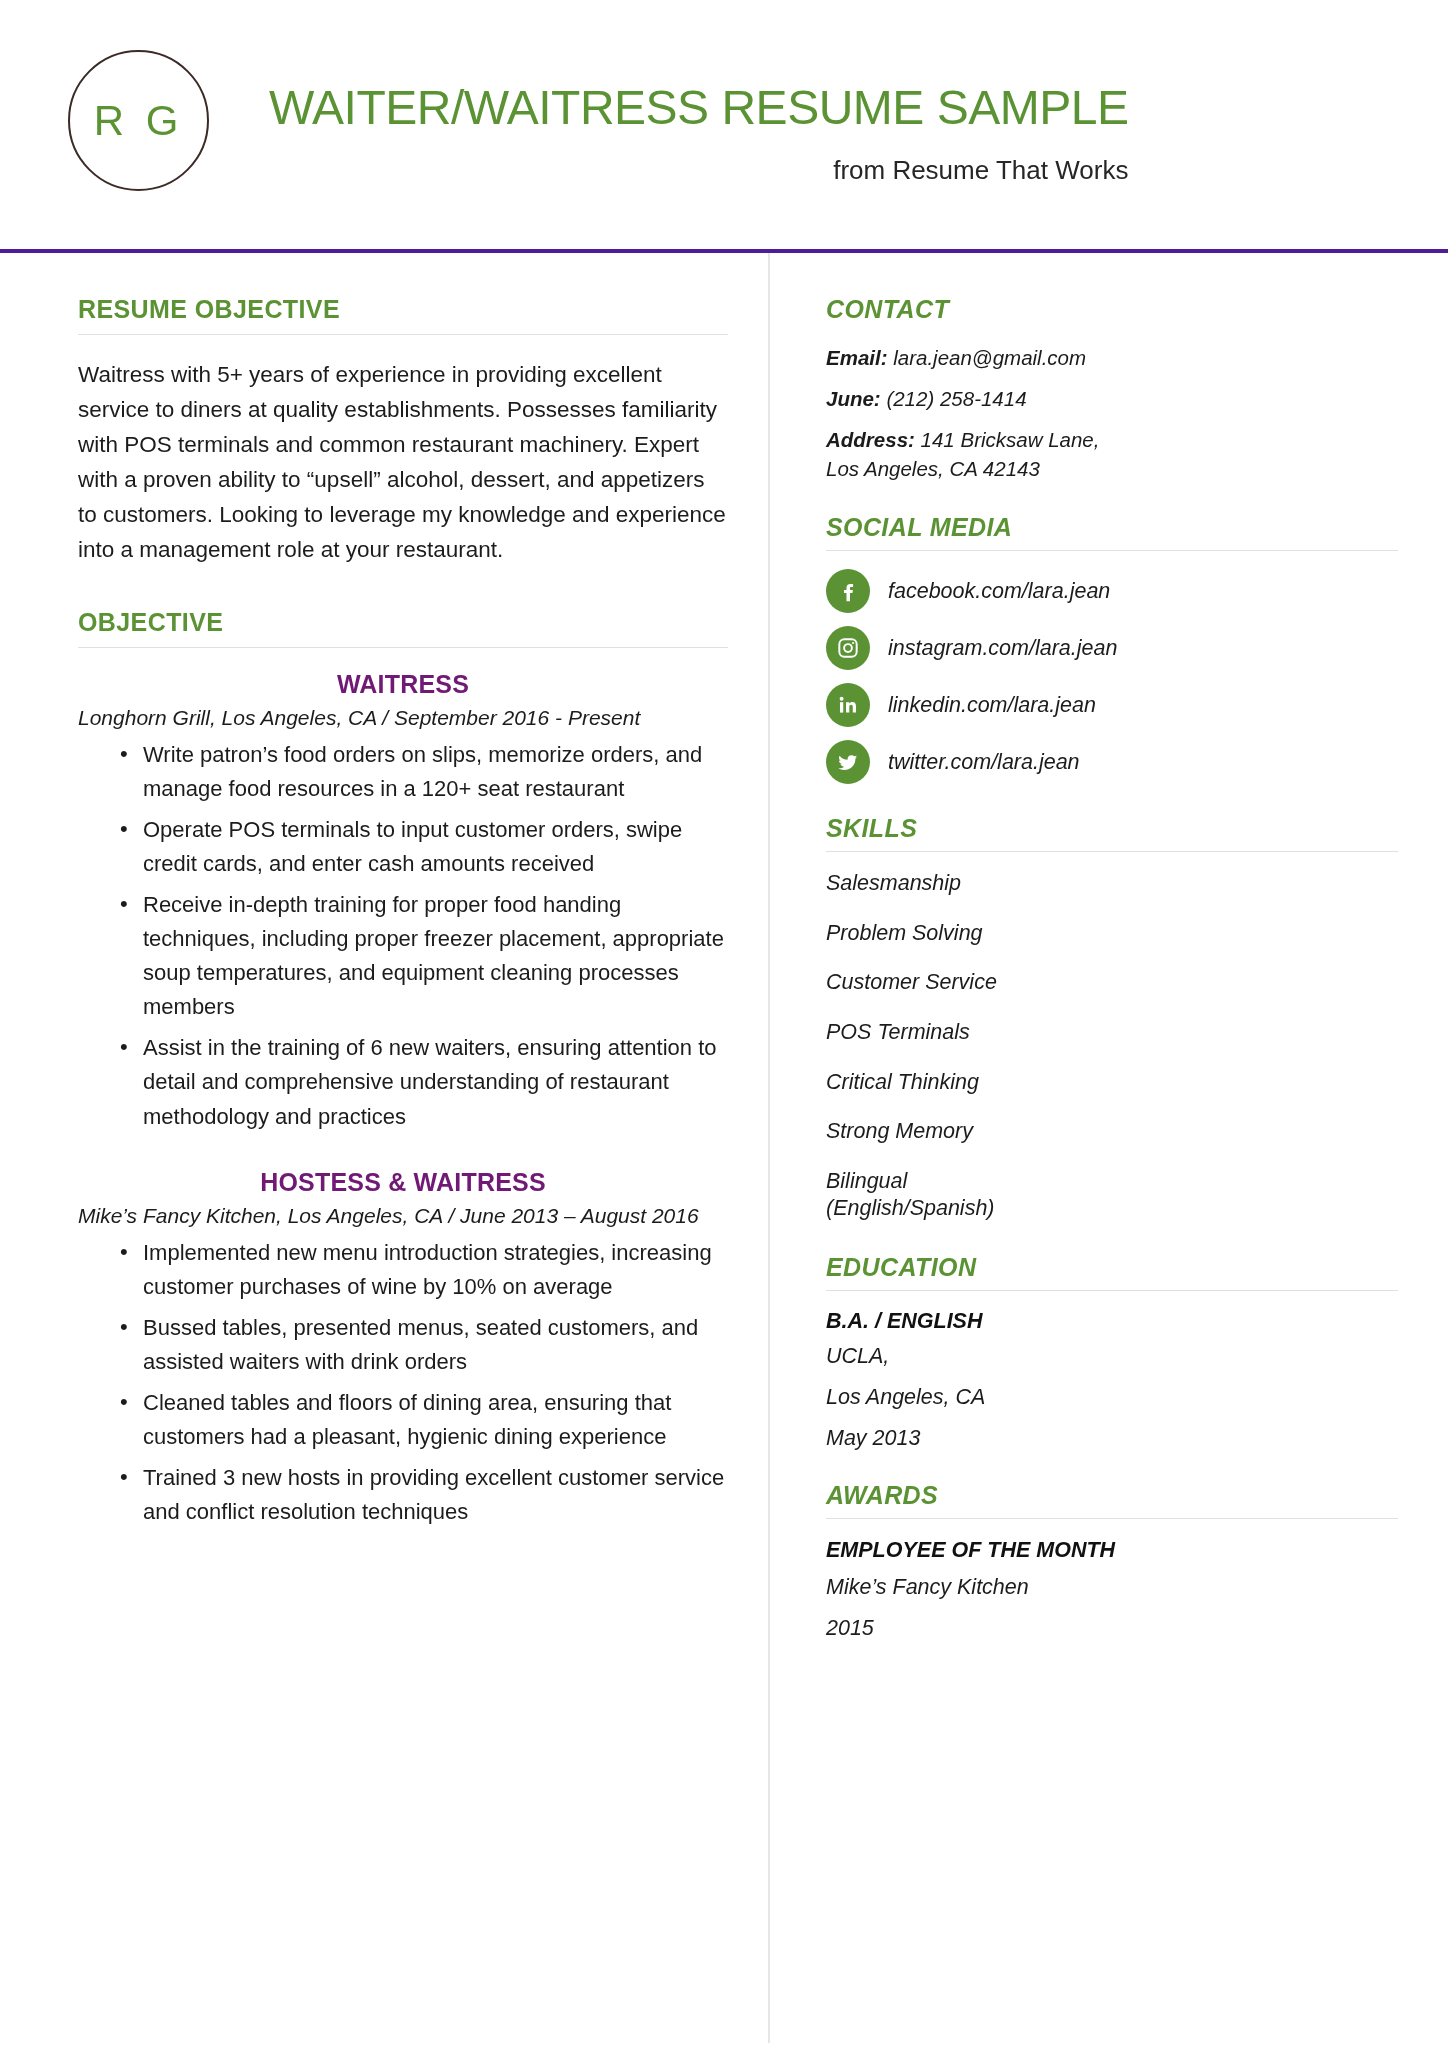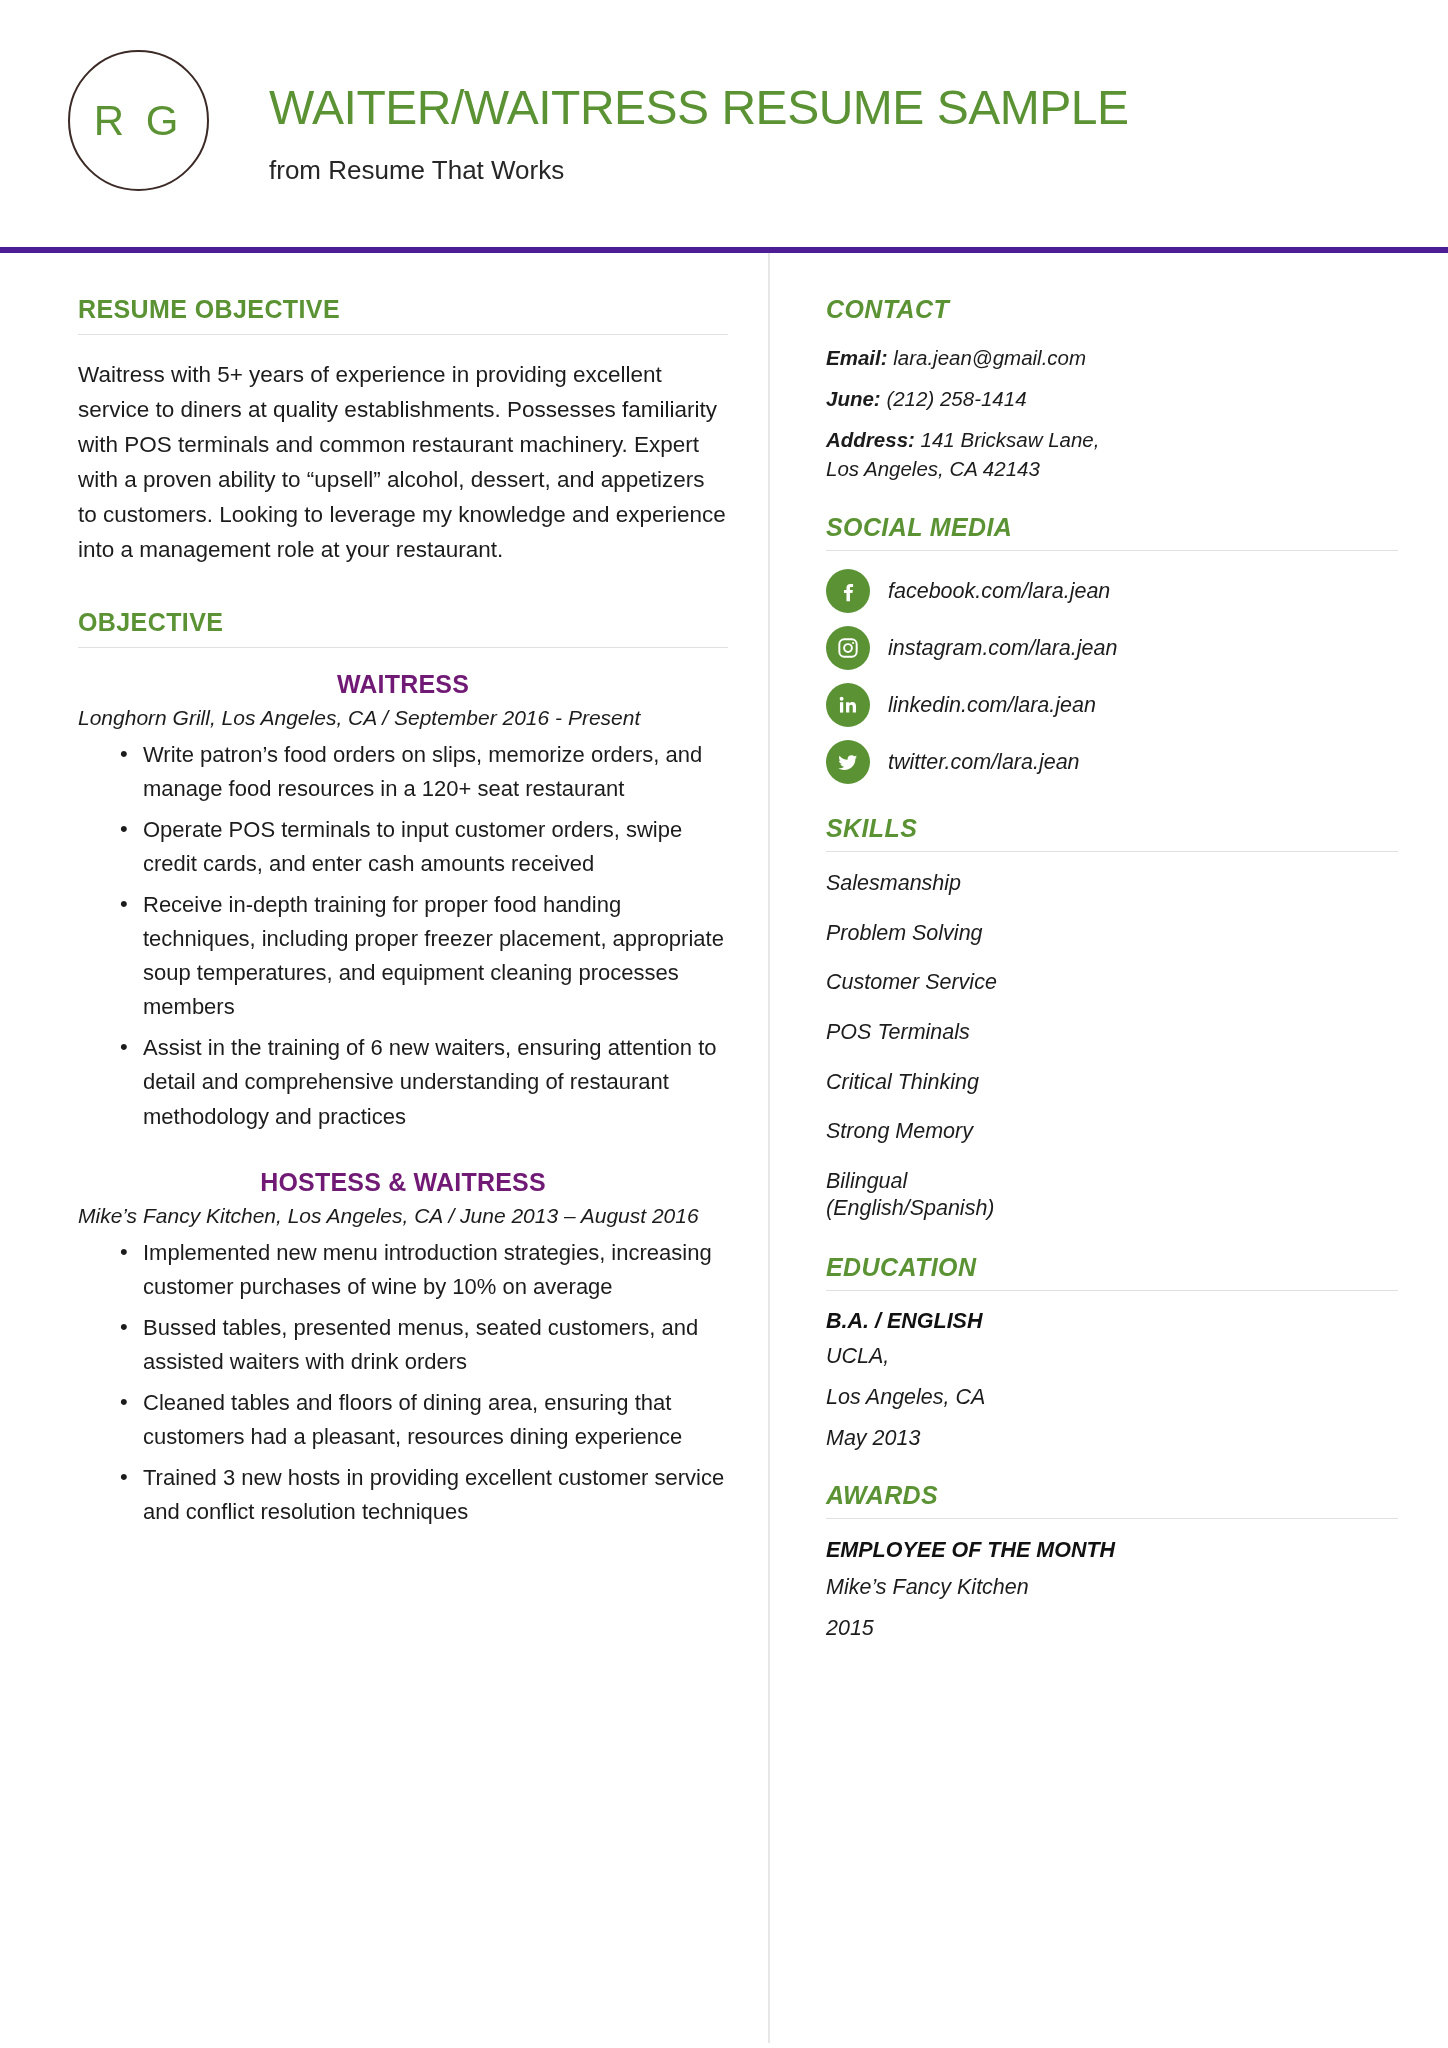--- a/index.html
+++ b/index.html
@@ -15,22 +15,23 @@
     width: 1448px;
     min-height: 2048px;
     background: #ffffff;
     overflow: hidden;
   }
 
   
   .header {
     position: relative;
     height: 253px;
-    border-bottom: 6px solid #4c1d95;
+    border-bottom: 4px solid #4c1d95;
     padding: 0;
+    text-align: right;
   }
   .header-inner {
     display: flex;
     align-items: flex-start;
     padding: 50px 0 0 68px;
   }
   .monogram {
     width: 141px;
     height: 141px;
     border-radius: 50%;
@@ -260,21 +261,21 @@
             <li>Assist in the training of 6 new waiters, ensuring attention to detail and comprehensive understanding of restaurant methodology and practices</li>
           </ul>
         </div>
 
         <div class="job">
           <div class="job-title">HOSTESS &amp; WAITRESS</div>
           <div class="job-meta">Mike’s Fancy Kitchen, Los Angeles, CA  /  June 2013 – August 2016</div>
           <ul class="bullets">
             <li>Implemented new menu introduction strategies, increasing customer purchases of wine by 10% on average</li>
             <li>Bussed tables, presented menus, seated customers, and assisted waiters with drink orders</li>
-            <li>Cleaned tables and floors of dining area, ensuring that customers had a pleasant, resources dining experience</li>
+            <li>Cleaned tables and floors of dining area, ensuring that customers had a pleasant, hygienic dining experience</li>
             <li>Trained 3 new hosts in providing excellent customer service and conflict resolution techniques</li>
           </ul>
         </div>
 
       </div>
     </div>
 
     <div class="col-side">
 
       <div class="side-block">

